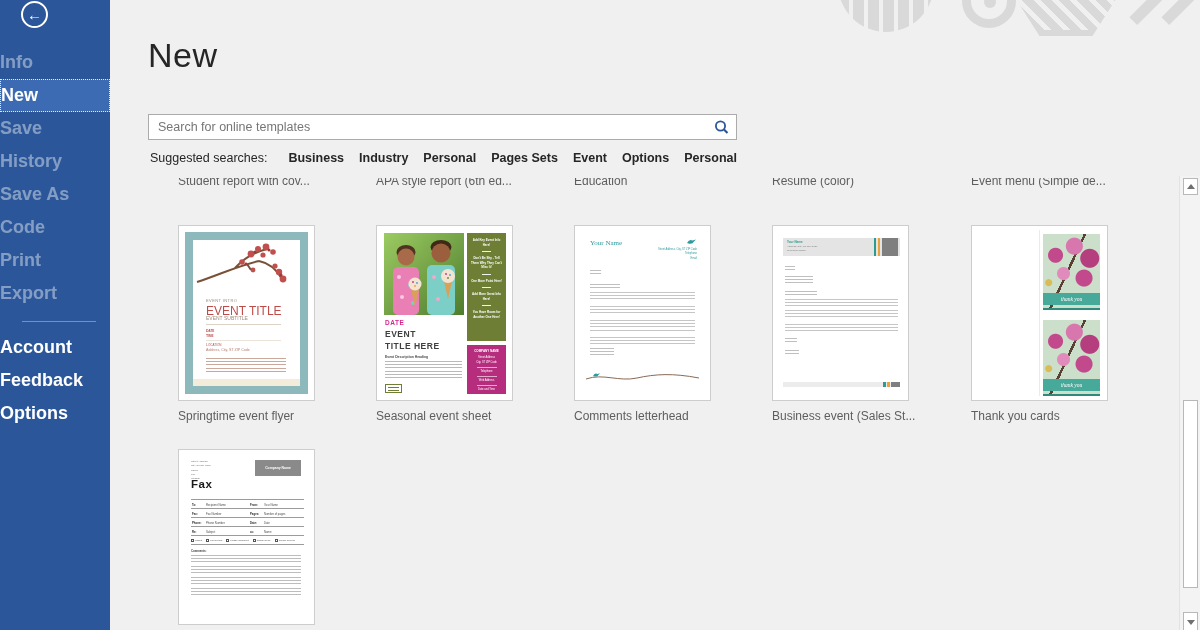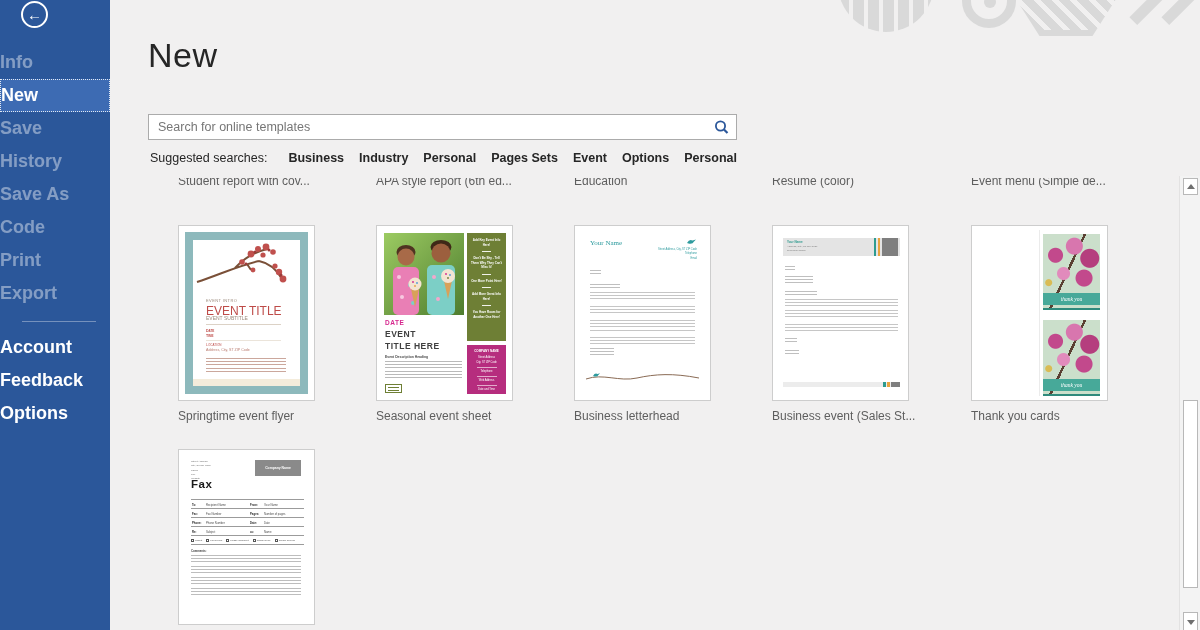--- a/index.html
+++ b/index.html
@@ -366,21 +366,21 @@
         <div class="pl-p1 tl"></div>
         <div class="pl-p2 tl"></div>
         <div class="pl-p3 tl"></div>
         <div class="pl-p4 tl"></div>
         <div class="pl-p5 tl"></div>
         <svg class="pl-wave" viewBox="0 0 120 16">
           <path d="M3 11 C 20 5, 36 14, 54 10 S 90 5, 116 10" stroke="#8A6B55" fill="none" stroke-width="1"></path>
           <path d="M10 8 Q12 4.5 14.5 6 L17 5.2 L15.4 7 Q14.6 9 11.5 8.4 Z" fill="#2E9B9E"></path>
         </svg>
       </div>
-      <div class="tile-label" style="left:462px; top:231px">Business letterhead</div>
+      <div class="tile-label" style="left:462px; top:231px">Comments letterhead</div>
 
       <div class="thumb" style="left:660px; top:47px">
         <div class="bl-band">
           <div class="bl-name">Your Name</div>
           <div class="bl-a1">Address, City, ST ZIP Code</div>
           <div class="bl-a2">Telephone  Email</div>
           <div class="bl-s1"></div>
           <div class="bl-s2"></div>
           <div class="bl-sq"></div>
         </div>

